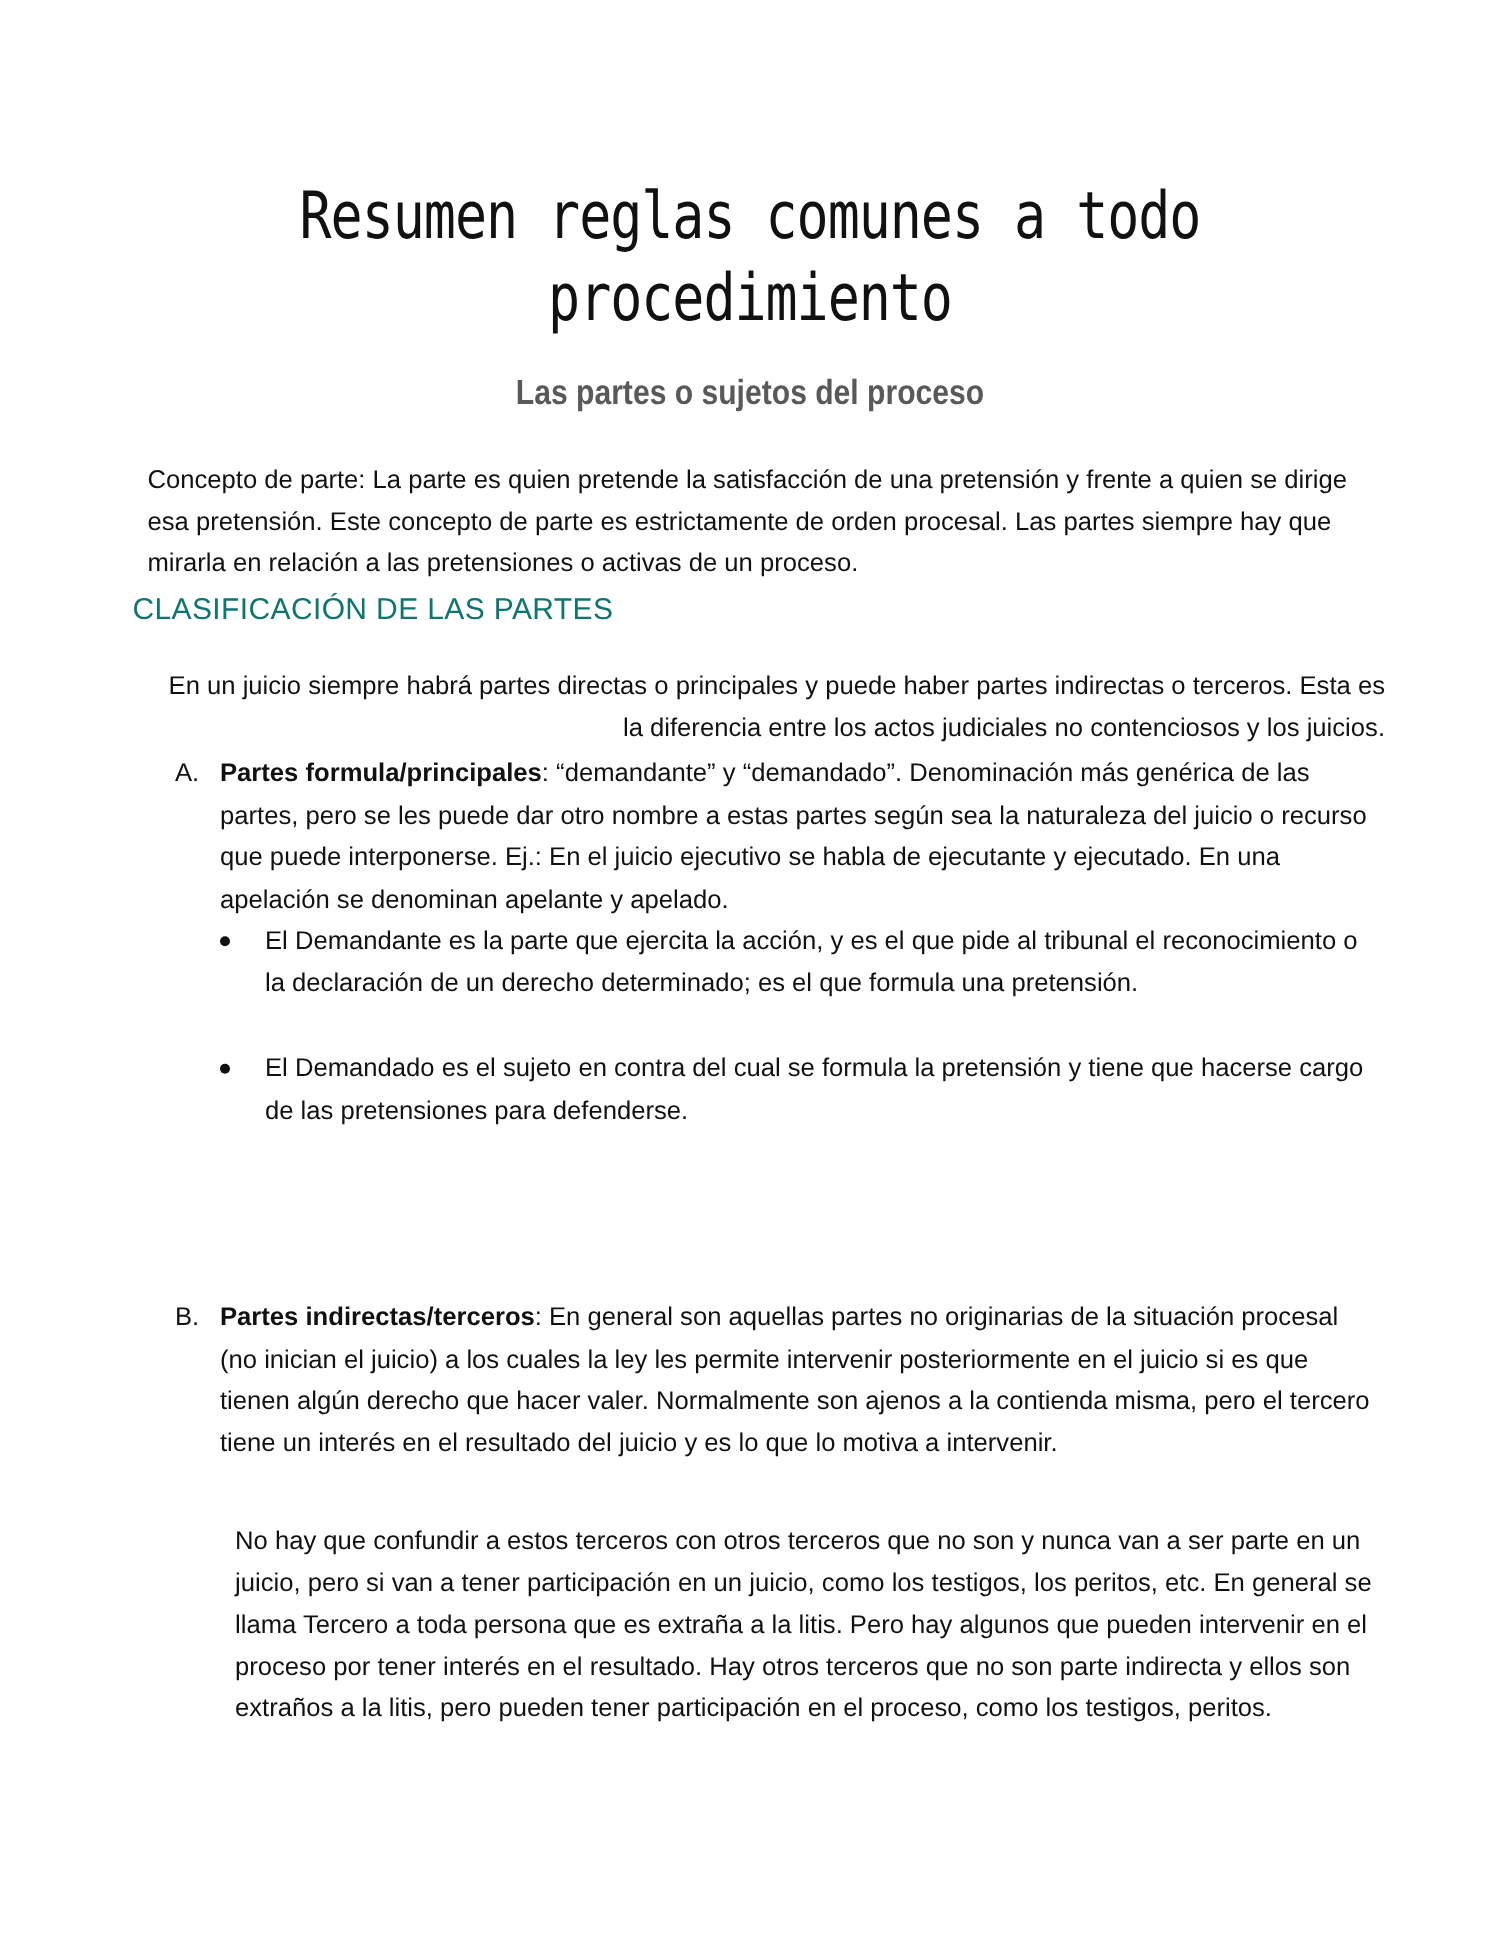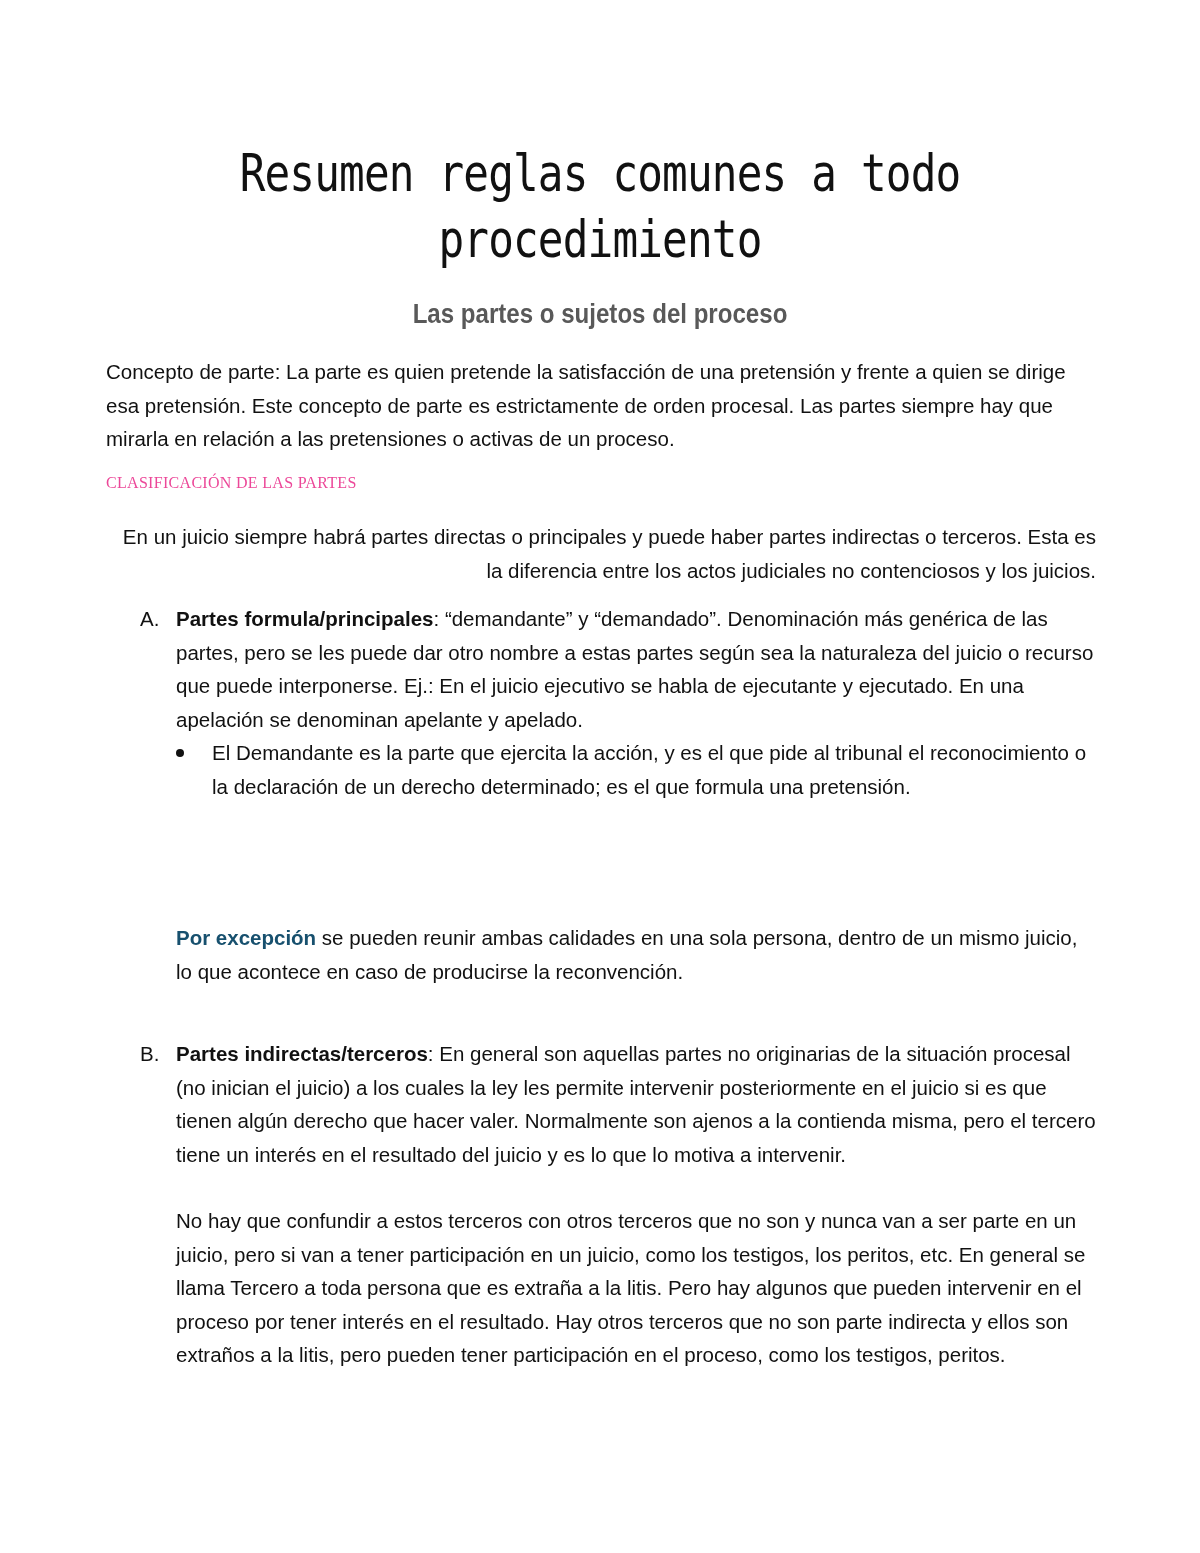--- a/index.html
+++ b/index.html
@@ -10,25 +10,25 @@
     text-align: center; font-family: "DejaVu Sans Mono", monospace;
     font-size: 52px; line-height: 66px; color: #111; letter-spacing: -1px;
     transform: scaleX(0.82); transform-origin: center top;
   }
   .subtitle {
     position: absolute; left: 0; width: 1200px; top: 298px; text-align: center;
     font-family: "Liberation Sans", sans-serif; font-weight: bold; font-size: 28px;
     color: #595959; transform: scaleX(0.86); transform-origin: center top;
   }
   .body-text { font-size: 20.5px; line-height: 33.5px; color: #111; }
-  .p { position: absolute; margin: 0; }
+  .p { position: absolute; margin: 12px; }
   .p1 { left: 106px; top: 355px; width: 990px; }
   .heading {
-    position: absolute; left: 106px; top: 474px; font-family: Liberation Serif, serif;
-    font-size: 16px; color: #ec4899; letter-spacing: 0.3px;
+    position: absolute; left: 106px; top: 474px; font-family: Liberation Sans, sans-serif;
+    font-size: 24px; color: #0f766e; letter-spacing: 0.3px;
   }
   .p2 { left: 106px; top: 520px; width: 990px; text-align: right; }
   .item { position: absolute; left: 176px; width: 920px; }
   .marker { position: absolute; left: -36px; top: 0; }
   .itemA { top: 602px; }
   .itemB { top: 1037px; }
   .bullet-list { position: absolute; left: 212px; width: 880px; }
   .bl1 { top: 736px; }
   .bl2 { top: 838px; }
   .dot { position: absolute; left: -36px; top: 13px; width: 8px; height: 8px; border-radius: 50%; background: #111; }
@@ -52,24 +52,25 @@
 
   <div class="item itemA body-text">
     <span class="marker">A.</span>
     <b>Partes formula/principales</b><span>: “demandante” y “demandado”. Denominación más genérica de las partes, pero se les puede dar otro nombre a estas partes según sea la naturaleza del juicio o recurso que puede interponerse.  Ej.:  En el juicio ejecutivo se habla de ejecutante y ejecutado. En una apelación se denominan apelante y apelado.</span>
   </div>
 
   <div class="bullet-list bl1 body-text">
     <span class="dot"></span>
     <span>El Demandante es la parte que ejercita la acción, y es el que pide al tribunal el reconocimiento o la declaración de un derecho determinado; es el que formula una pretensión.</span>
   </div>
+  <div class="bullet-list bl2 body-text">
+    <span class="dot"></span>
+    <span>El Demandado es el sujeto en contra del cual se formula la pretensión y tiene que hacerse cargo de las pretensiones para defenderse.</span>
+  </div>
 
-  <p class="p p3 body-text">
-    <span class="accent">Por excepción</span><span> se pueden reunir ambas calidades en una sola persona, dentro de un mismo juicio, lo que acontece en caso de producirse la reconvención.</span>
-  </p>
 
   <div class="item itemB body-text">
     <span class="marker">B.</span>
     <b>Partes indirectas/terceros</b><span>:  En general son aquellas partes no originarias de la situación procesal (no inician el juicio) a los cuales la ley les permite intervenir posteriormente en el juicio si es que tienen algún derecho que hacer valer. Normalmente son ajenos a la contienda misma, pero el tercero tiene un interés en el resultado del juicio y es lo que lo motiva a intervenir.</span>
   </div>
 
   <p class="p p4 body-text">No hay que confundir a estos terceros con otros terceros que no son y nunca van a ser parte en un juicio, pero si van a tener participación en un juicio, como los testigos, los peritos, etc. En general se llama Tercero a toda persona que es extraña a la litis. Pero hay algunos que pueden intervenir en el proceso por tener interés en el resultado. Hay otros terceros que no son parte indirecta y ellos son extraños a la litis, pero pueden tener participación en el proceso, como los testigos, peritos.</p>
 </div>
 
 </body></html>

